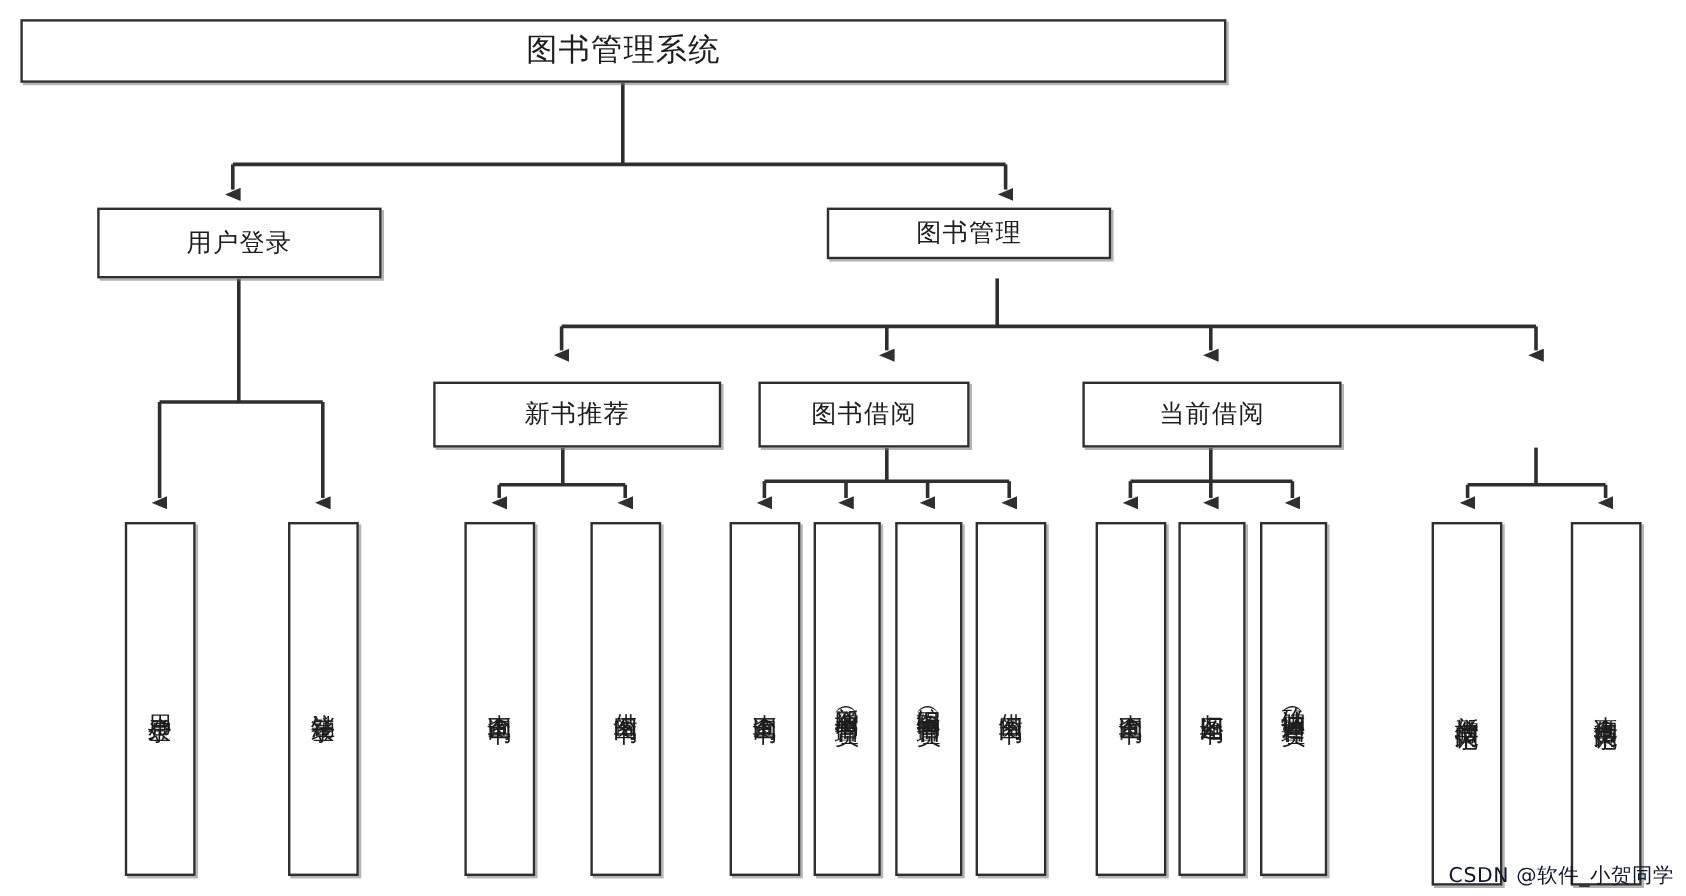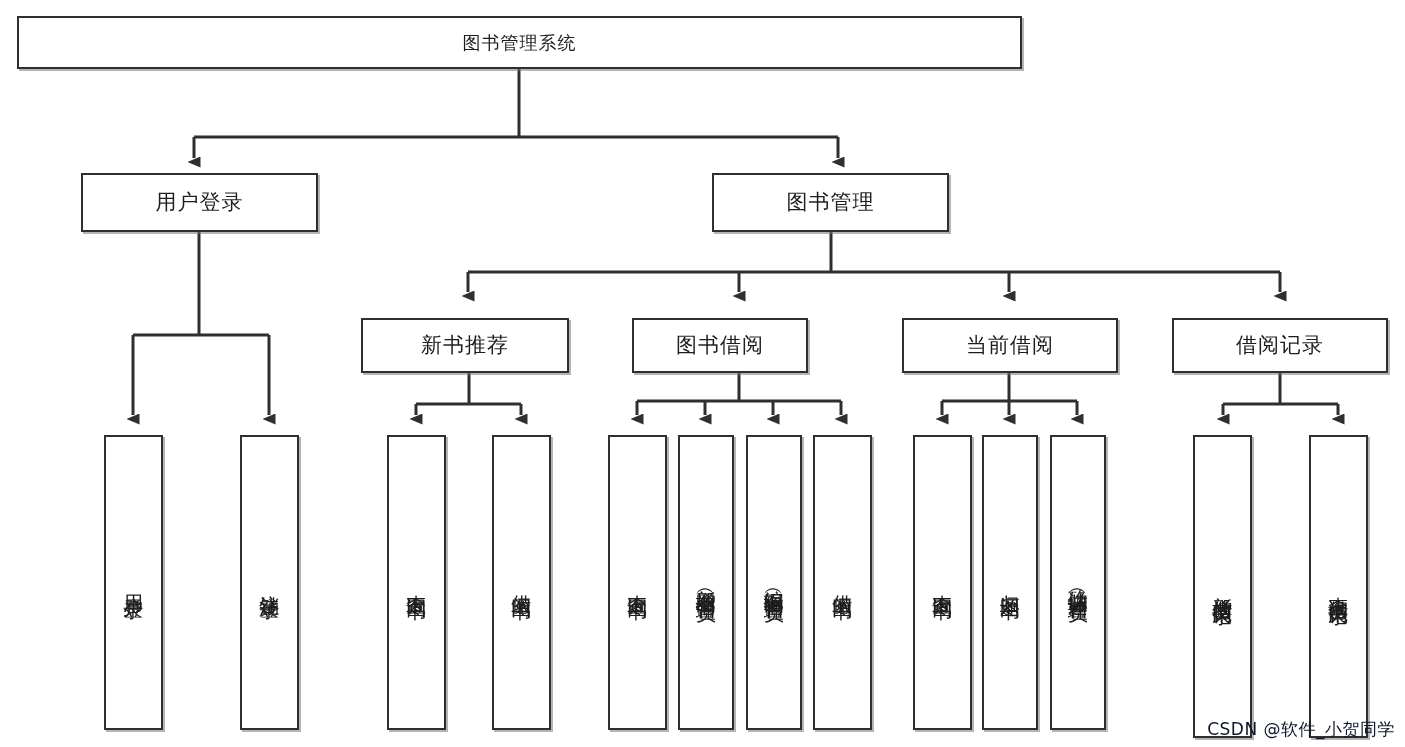--- a/index.html
+++ b/index.html
@@ -30,21 +30,21 @@
     text-align:center;
     line-height:1.18;
     white-space:nowrap;
   }
 
   
   .node.horiz .lbl{
     font-size:21px;
     letter-spacing:1px;
   }
-  .node.root .lbl{font-size:18px;}
+  .node.root .lbl{font-size:26px;}
 
   
   .node.leaf{
     align-items:center;
     justify-content:center;
     padding:6px 0;
   }
   .node.leaf .lbl{
     writing-mode:vertical-rl;
     text-orientation:upright;
@@ -123,39 +123,36 @@
   </svg>
 
   <div class="node horiz root" style="left:17px;top:16px;width:1005px;height:53px;">
     <span class="lbl">图书管理系统</span>
   </div>
 
   <div class="node horiz" style="left:81px;top:173px;width:237px;height:59px;">
     <span class="lbl">用户登录</span>
   </div>
 
-  <div class="node horiz" style="left:712px;top:173px;width:237px;height:59px;">
+  <div class="node horiz" style="left:689px;top:173px;width:237px;height:43px;">
     <span class="lbl">图书管理</span>
   </div>
 
-  <div class="node horiz" style="left:361px;top:318px;width:208px;height:55px;font-family:Liberation Serif, serif;">
+  <div class="node horiz" style="left:361px;top:318px;width:240px;height:55px;font-family:Liberation Serif, serif;">
     <span class="lbl">新书推荐</span>
   </div>
 
   <div class="node horiz" style="left:632px;top:318px;width:176px;height:55px;">
     <span class="lbl">图书借阅</span>
   </div>
 
   <div class="node horiz" style="left:902px;top:318px;width:216px;height:55px;">
     <span class="lbl">当前借阅</span>
   </div>
 
-  <div class="node horiz" style="left:1172px;top:318px;width:216px;height:55px;">
-    <span class="lbl">借阅记录</span>
-  </div>
 
   <div class="node leaf" style="left:104px;top:435px;width:59px;height:295px;">
     <span class="lbl">用户登录</span>
   </div>
 
   <div class="node leaf" style="left:240px;top:435px;width:59px;height:295px;">
     <span class="lbl">注销登录</span>
   </div>
 
   <div class="node leaf" style="left:387px;top:435px;width:59px;height:295px;">

